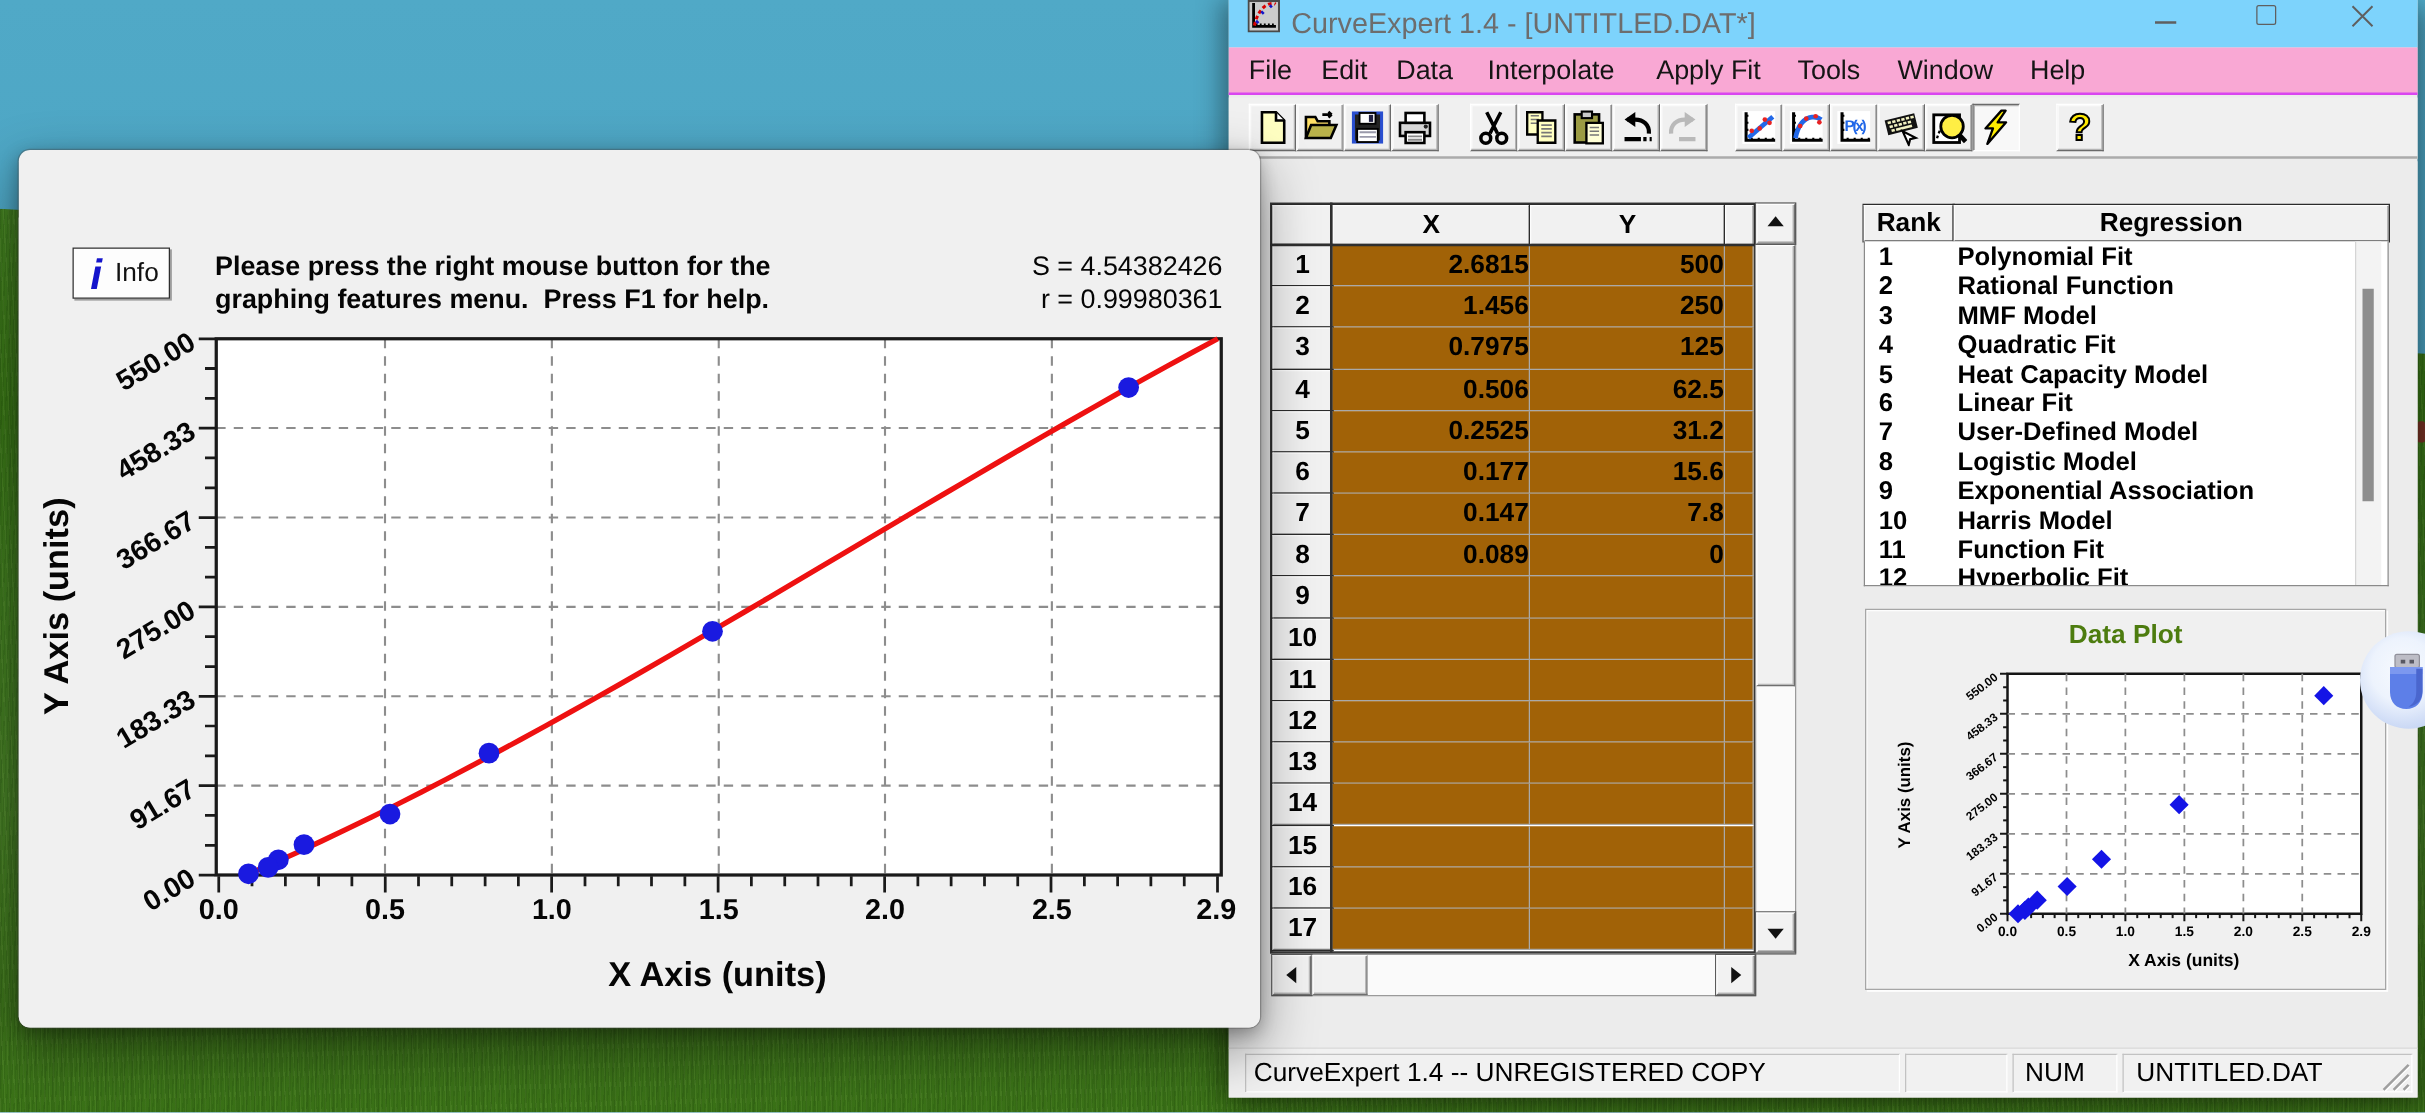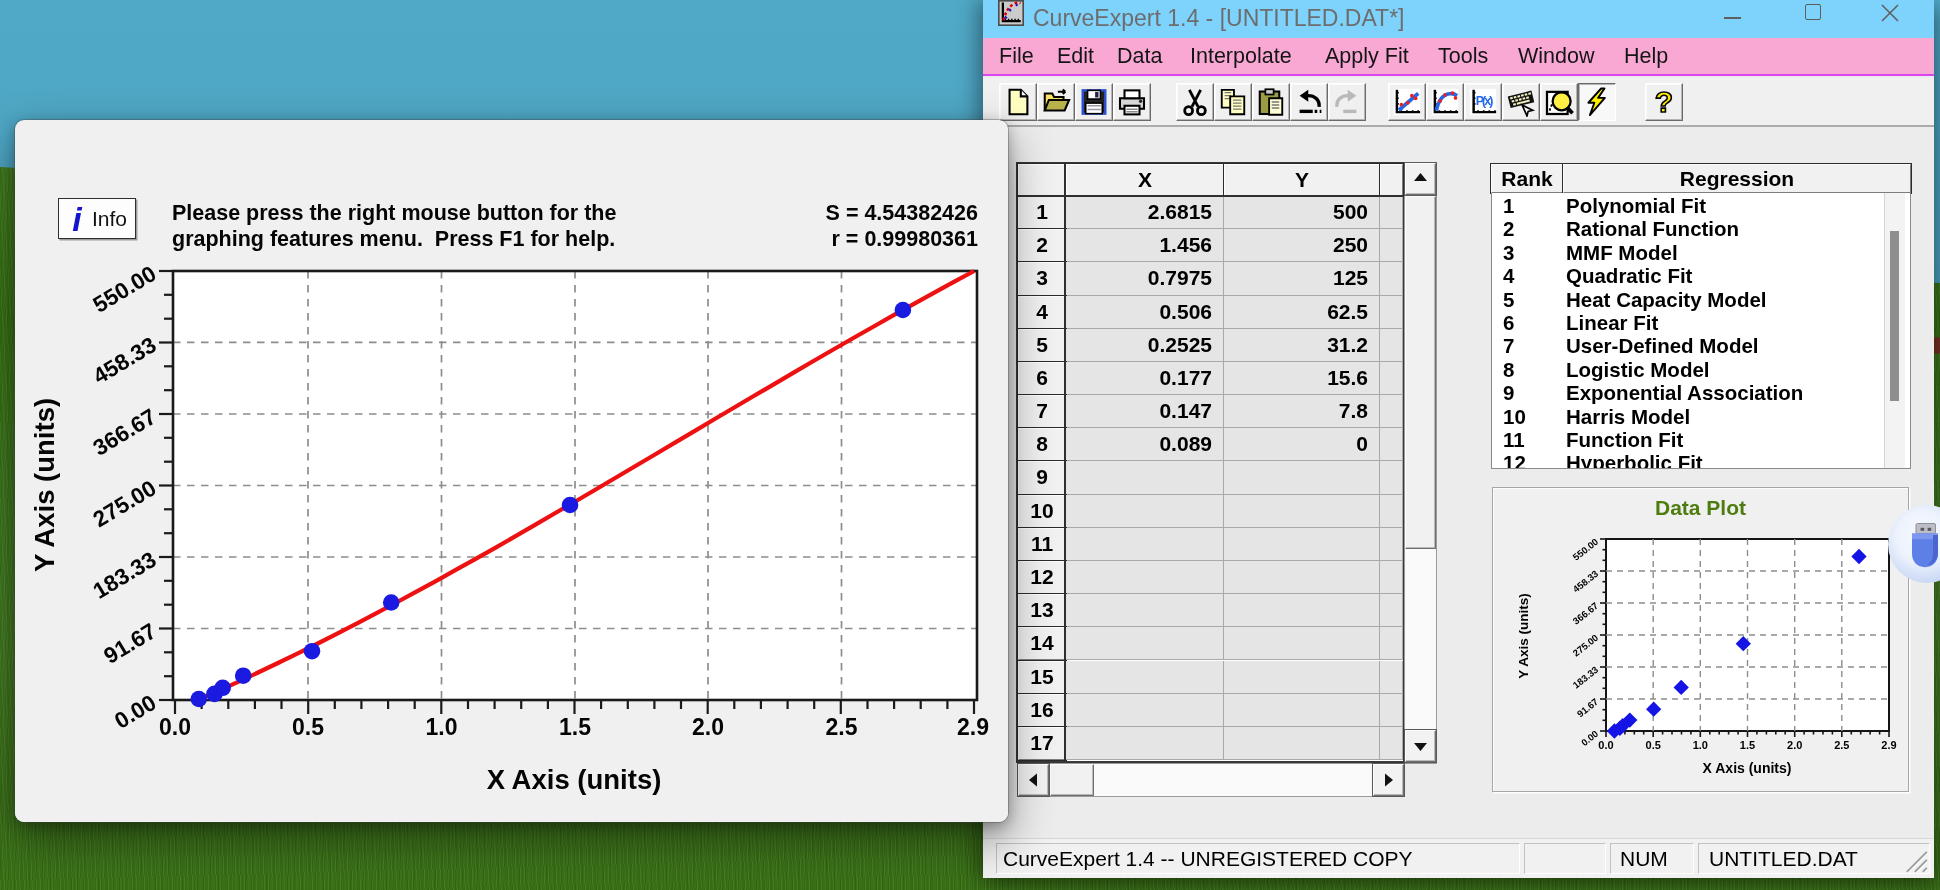--- a/index.html
+++ b/index.html
@@ -17,37 +17,37 @@
 #mtitle{position:absolute;left:0;top:0;width:100%;height:38px;background:#7dd3fc}
 #mtitle .t{position:absolute;left:50px;top:0;line-height:36px;font-size:23px;color:#6d6d6d;white-space:nowrap}
 #mmenu{position:absolute;left:0;top:38px;width:100%;height:38px;background:#f9a8d4;border-bottom:2px solid #d946ef}
 #mmenu span{position:absolute;top:0;line-height:36px;font-size:21.5px;color:#151515;white-space:nowrap}
 #mtool{position:absolute;left:0;top:78px;width:100%;height:49px;background:#f0f0f0;border-bottom:2px solid #ababab}
 .tb{position:absolute;top:5px;width:38px;height:38px;background:#f0f0f0;border:1px solid;border-color:#ffffff #6a6a6a #6a6a6a #ffffff;box-shadow:inset -1px -1px 0 #b4b4b4,inset 1px 1px 0 #fafafa}
 .tb svg{position:absolute;left:3px;top:3px}
 .tb.pressed{border-color:#6a6a6a #ffffff #ffffff #6a6a6a;box-shadow:inset 1px 1px 0 #b4b4b4;background:#f8f8f8}
 #mclient{position:absolute;left:0;top:129px;width:100%;height:709px;background:#ececec}
 .sseg{position:absolute;top:5px;height:31px;border:1px solid;border-color:#c2c2c2 #ffffff #ffffff #c2c2c2;line-height:29px;white-space:nowrap}
-.cellv{position:absolute;background:#e5e5e5;border-right:1px solid #a9a9a9;border-bottom:1px solid #a9a9a9;font-weight:bold;font-size:21px;text-align:right;padding-right:11px}
+.cellv{position:absolute;background:#a16207;border-right:1px solid #a9a9a9;border-bottom:1px solid #a9a9a9;font-weight:bold;font-size:21px;text-align:right;}
 .hdrc{position:absolute;background:#f1f1f1;border:1px solid;border-color:#fdfdfd #7d7d7d #7d7d7d #fdfdfd;box-shadow:0 0 0 1px #2b2b2b;font-weight:bold;font-size:21px;text-align:center}
 .sbtn{position:absolute;background:#f2f2f2;border:1px solid;border-color:#fdfdfd #6f6f6f #6f6f6f #fdfdfd;box-shadow:inset -1px -1px 0 #b9b9b9,0 0 0 1px #5a5a5a}
 .sthumb{position:absolute;background:#f1f1f1;border:1px solid;border-color:#fdfdfd #6f6f6f #6f6f6f #fdfdfd;box-shadow:inset -1px -1px 0 #b9b9b9}
 .strack{position:absolute;background:#fafafa}
 .rrow{position:absolute;left:0;width:100%;height:23px;font-weight:bold;font-size:20.5px;line-height:23px;color:#000;white-space:nowrap}
 .rrow b.n{position:absolute;left:11px;font-weight:bold}
 .rrow b.m{position:absolute;left:74px;font-weight:bold}
 #dpanel{position:absolute;left:1492px;top:487px;width:417px;height:305px;border:1.6px solid #a6a6a6;box-shadow:1px 1px 0 #fdfdfd inset,1.5px 1.5px 0 #fdfdfd;background:#f0f0f0}
 #poly{position:absolute;left:15px;top:120px;width:993px;height:702px;background:#f0f0f0;border-radius:9px;z-index:5;
  box-shadow:0 18px 45px rgba(0,0,0,.42),0 4px 14px rgba(0,0,0,.28);outline:1px solid rgba(70,70,70,.35)}
 #ptitle{position:absolute;left:0;top:0;width:100%;height:54px;background:#dcf1ee;border-radius:9px 9px 0 0}
 #ptitle .t{position:absolute;left:46px;top:0;line-height:52px;font-size:23px;color:#1a1a1a;white-space:nowrap}
 #pbody{position:absolute;left:0;top:54px;width:100%;height:648px;background:#f0f0f0;border-radius:0 0 9px 9px}
 #info{position:absolute;left:43px;top:24px;width:78px;height:41px;background:#fdfdfd;border:1.6px solid #2e2e2e;box-shadow:1.5px 1.5px 0 #9d9d9d;font-size:21px;color:#111;display:flex;align-items:center;justify-content:center;gap:5px}
 #ptext{position:absolute;left:157px;top:27px;font-weight:bold;font-size:21.5px;line-height:25.5px;color:#050505;white-space:nowrap}
-#psr{position:absolute;right:30px;top:27px;font-weight:bold;font-size:21.5px;line-height:25.5px;color:#050505;text-align:right;white-space:nowrap}
+#psr{position:absolute;right:30px;top:27px;font-weight:normal;font-size:21.5px;line-height:25.5px;color:#050505;text-align:right;white-space:nowrap}
 #usb{position:absolute;left:1888px;top:505px;width:78px;height:78px;border-radius:50%;z-index:6;
  background:radial-gradient(circle at 44% 40%,#f7fafe 0%,#edf3fd 40%,#cfdcf6 68%,#c3d3f3 80%,#dfe9fa 92%,rgba(225,235,250,.45) 100%)}
 svg text{font-family:"Liberation Sans",sans-serif}
 </style></head><body>
 <div id="desk"></div>
 <div id="grass"></div>
 
 <div id="main">
 <div id="mtitle">
       <div class="abs" style="left:15px;top:0px"><svg width="26" height="26" viewBox="0 0 16 16">

